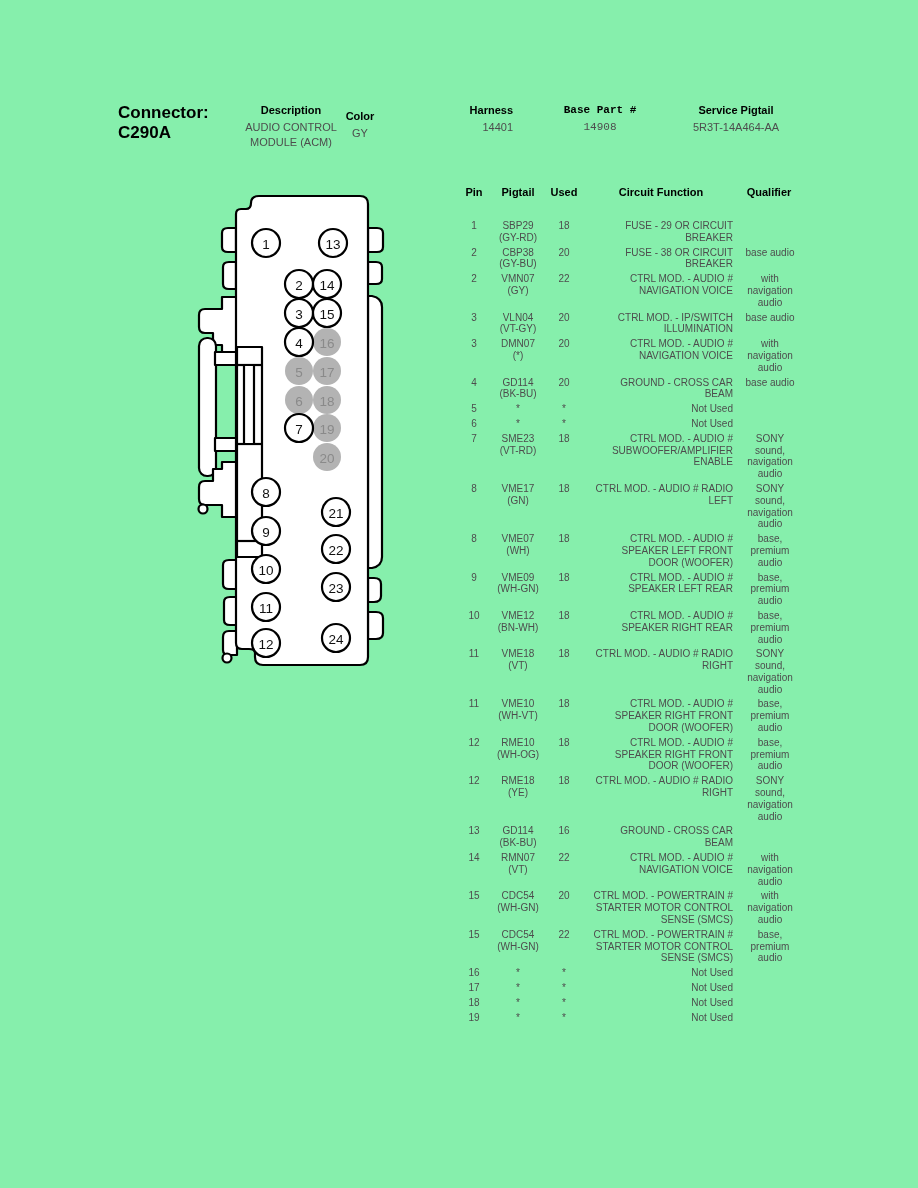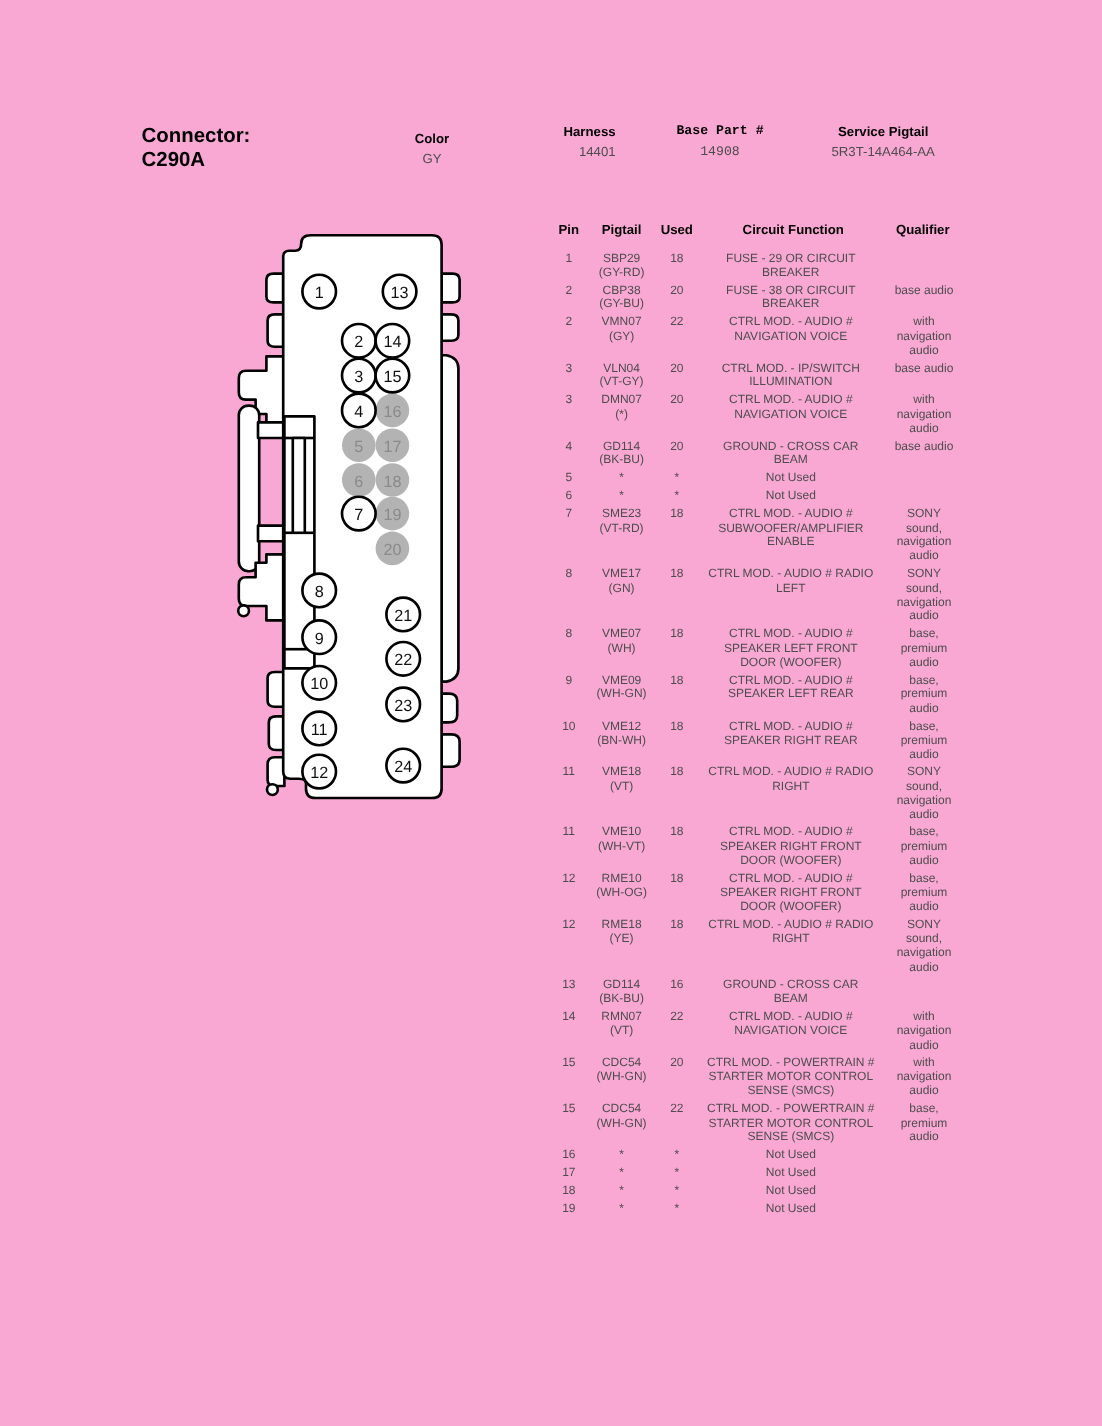--- a/index.html
+++ b/index.html
@@ -1,51 +1,55 @@
 <!DOCTYPE html>
 <html><head>
 <meta charset="utf-8">
 <style>
   html,body{margin:0;padding:0;background:#fff;}
-  .page{position:relative;width:918px;height:1188px;background:#f9a8d4;overflow:hidden;
+  .page{position:relative;width:918px;height:1188px;background:#86efac;overflow:hidden;
         font-family:"Liberation Sans",sans-serif;}
   
   .conn-title{position:absolute;left:118px;top:103px;font-size:17px;font-weight:bold;
               color:#000;line-height:20px;}
   .hcol{position:absolute;text-align:center;transform:translateX(-50%);}
   .hlabel{font-size:11px;font-weight:bold;color:#000;}
   .hval{font-size:11px;color:#4d4d4d;line-height:15px;margin-top:4px;}
   .hcol.desc{left:291px;top:104px;width:130px;}
   .hcol.color{left:360px;top:110px;width:60px;}
   .hcol.harness{left:468px;top:104px;width:90px;text-align:right;}
   .hcol.basepart{left:600px;top:104px;width:110px;font-family:Liberation Mono, monospace;}
   .hcol.pigtail{left:736px;top:104px;width:130px;}
   
   #connector-svg{position:absolute;left:185px;top:180px;width:240px;height:510px;}
   
   .tbl{position:absolute;left:455px;top:186px;width:346px;font-size:10px;color:#4d4d4d;}
   .thead{display:grid;grid-template-columns:38px 50px 42px 152px 64px;
-         font-size:11px;font-weight:bold;color:#000;margin-bottom:12px;}
+         font-size:11px;font-weight:bold;color:#000;margin-bottom:22px;}
   .thead div{text-align:center;}
   .row{display:grid;grid-template-columns:38px 50px 42px 152px 64px;
        line-height:11.8px;margin-bottom:3px;}
   .row .c{text-align:center;}
-  .row .fn{text-align:center;padding-right:4px;}
+  .row .fn{text-align:right;padding-right:4px;}
   .row .q{text-align:center;padding-left:2px;}
 </style>
 </head>
 <body>
 
 <div class="page">
 
   <div class="conn-title">
     <div>Connector:</div>
     <div>C290A</div>
   </div>
 
+  <div class="hcol desc">
+    <div class="hlabel">Description</div>
+    <div class="hval"><span>AUDIO CONTROL</span><br><span>MODULE (ACM)</span></div>
+  </div>
 
   <div class="hcol color">
     <div class="hlabel">Color</div>
     <div class="hval">GY</div>
   </div>
 
   <div class="hcol harness">
     <div class="hlabel">Harness</div>
     <div class="hval">14401</div>
   </div>

